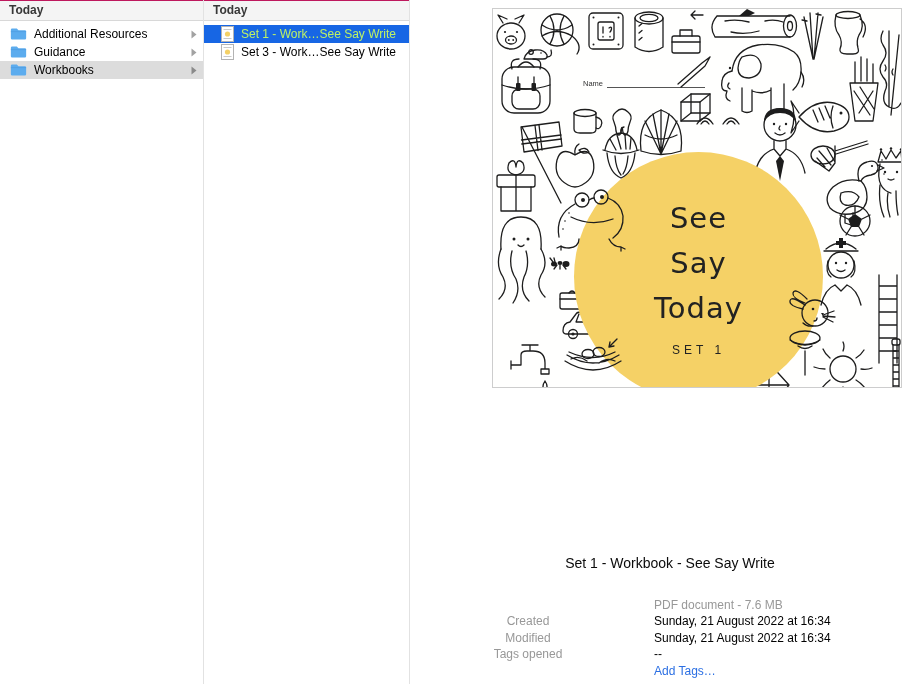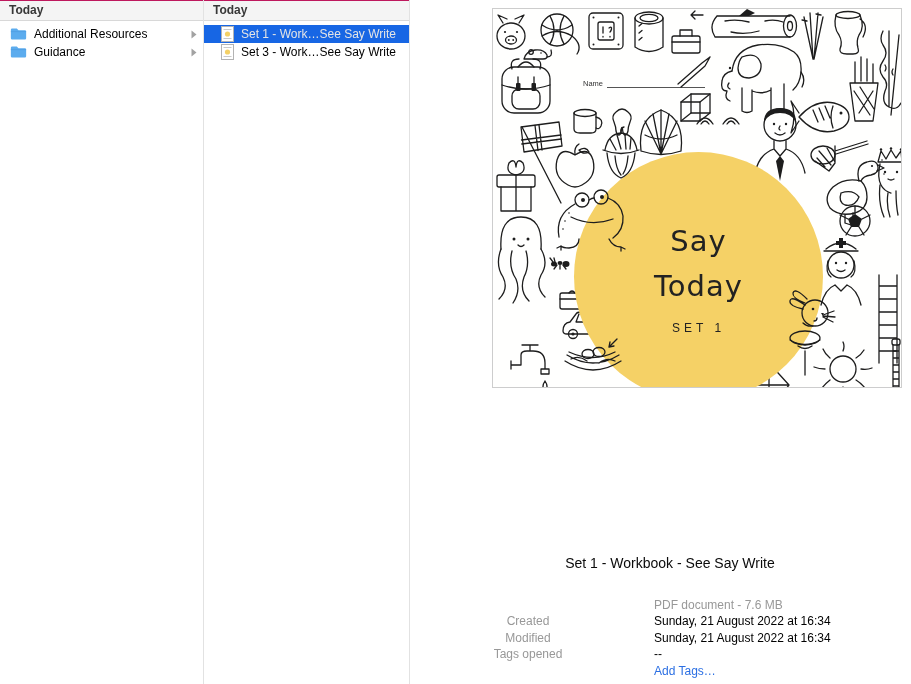--- a/index.html
+++ b/index.html
@@ -11,21 +11,21 @@
   .col { position:absolute; top:0; height:684px; background:#fff; border-right:1px solid #e2e2e2; }
   .col1 { left:0; width:204px; }
   .col2 { left:204px; width:206px; }
   .col-header { height:21px; background:#f4f4f4; border-top:1px solid #be185d;
     border-bottom:1px solid #d8d8d8; font-size:12px; font-weight:700; color:#383838;
     line-height:19px; padding-left:9px; }
   .col-body { padding-top:4px; }
   .item { height:18px; display:flex; align-items:center; gap:7px;
     font-size:12px; color:#000; padding:0 6px 0 10px; cursor:default;justify-content:center; }
   .item.sel-gray { background:#dcdcdc; }
-  .item.sel-blue { background:#1766e4; color:#e5e5e5; }
+  .item.sel-blue { background:#1766e4; color:#bef264; }
   .item .lbl { white-space:nowrap; overflow:hidden; }
   .chev { margin-left:auto; display:flex; align-items:center; }
 
   
   .preview { position:absolute; left:410px; top:0; width:501px; height:684px; background:#fff; }
   .cover { position:absolute; left:82px; top:8px; width:410px; height:380px;
     background:#fffffe; border:1px solid #cdcdcd; overflow:hidden; }
   .cover svg { position:absolute; overflow:visible; }
   .cover svg path, .cover svg circle, .cover svg ellipse, .cover svg rect, .cover svg line {
     fill:none; stroke:#1d1d1d; stroke-width:1.3; stroke-linecap:round; stroke-linejoin:round; }
@@ -74,20 +74,32 @@
           <path d="M1,3 Q1,1.5 2.5,1.5 H8 L10,3.5 H17.5 Q19,3.5 19,5 V13 Q19,14.5 17.5,14.5 H2.5 Q1,14.5 1,13 Z" fill="#5cacee" stroke="none"></path>
           <path d="M1,5.2 H19" stroke="#4c9be0" stroke-width="0.8" fill="none"></path>
         </svg>
       <span class="lbl">Guidance</span>
       <span class="chev">
           <svg width="6" height="9" viewBox="0 0 6 9">
             <path d="M0.5,0.5 L5.5,4.5 L0.5,8.5 Z" fill="#a2a2a2" stroke="none"></path>
           </svg>
         </span>
     </div>
+    <div class="item sel-gray">
+      <svg width="17" height="14" viewBox="0 0 20 16">
+          <path d="M1,3 Q1,1.5 2.5,1.5 H8 L10,3.5 H17.5 Q19,3.5 19,5 V13 Q19,14.5 17.5,14.5 H2.5 Q1,14.5 1,13 Z" fill="#5cacee" stroke="none"></path>
+          <path d="M1,5.2 H19" stroke="#4c9be0" stroke-width="0.8" fill="none"></path>
+        </svg>
+      <span class="lbl">Workbooks</span>
+      <span class="chev">
+          <svg width="6" height="9" viewBox="0 0 6 9">
+            <path d="M0.5,0.5 L5.5,4.5 L0.5,8.5 Z" fill="#8a8a8a" stroke="none"></path>
+          </svg>
+        </span>
+    </div>
   </div>
 </div>
 
 <div class="col col2">
   <div class="col-header">Today</div>
   <div class="col-body">
     <div class="item sel-blue">
       <svg width="13" height="16" viewBox="0 0 13 16">
           <rect x="0.5" y="0.5" width="12" height="15" fill="#fff" stroke="#b3b3b3" stroke-width="1"></rect>
           <circle cx="6.5" cy="8" r="2.6" fill="#f5d166" stroke="none"></circle>
@@ -412,20 +424,21 @@
     <svg style="left:194px;top:506px" width="34" height="22" viewBox="0 0 34 22">
         <ellipse cx="7" cy="15" rx="6" ry="4" transform="rotate(-20 7 15)"></ellipse>
         <path d="M12,12 L32,4 M13,15 L33,7"></path>
       </svg>
     <svg style="left:0;top:498px" width="52" height="38" viewBox="0 0 52 38">
         <path d="M2,14 H50 M4,18 H48 M4,18 Q5,32 16,34 H36 Q47,32 48,18"></path>
         <path d="M38,2 Q44,2 44,8 M40,10 v3 M44,10 v3 M48,10 v3"></path>
       </svg>
 
     <div class="big-circle">
+      <div class="line">See</div>
       <div class="line">Say</div>
       <div class="line">Today</div>
       <div class="set">SET 1</div>
     </div>
 
     <svg class="front" style="left:58px;top:176px" width="78" height="70" viewBox="0 0 78 70">
         <circle cx="31" cy="15" r="7"></circle>
         <circle cx="50" cy="12" r="7"></circle>
         <circle class="f" cx="32" cy="15" r="2"></circle>
         <circle class="f" cx="51" cy="12" r="2"></circle>

